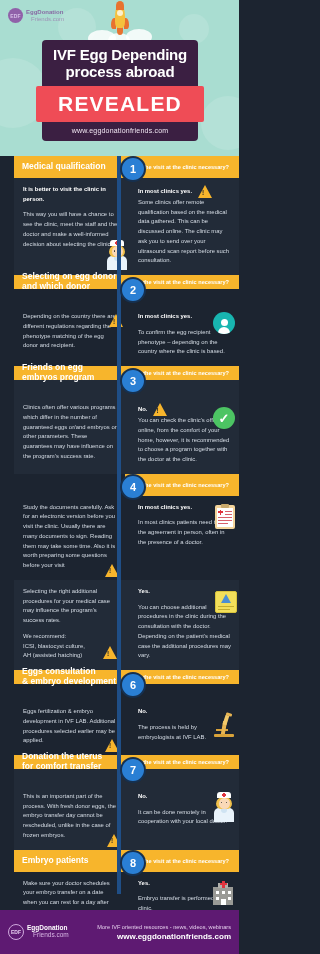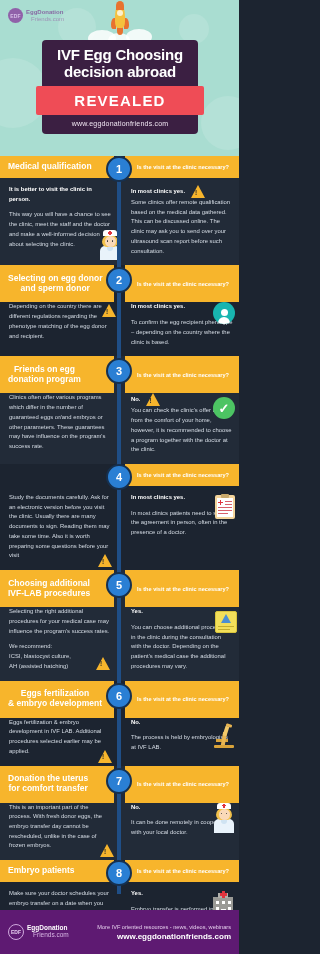--- a/index.html
+++ b/index.html
@@ -82,42 +82,42 @@
   }
   .hero-title {
     color: #fff; font-size: 15px; font-weight: bold;
     line-height: 1.1; letter-spacing: -.2px;
   }
   .hero-banner {
     margin: 6px -12px 5px; background: #ef4c56;
     padding: 6px 0; border-radius: 2px;
   }
   .hero-banner-text {
-    color: #fff; font-size: 15px; font-weight: bold; letter-spacing: 1.2px;
+    color: #fff; font-size: 21px; font-weight: bold; letter-spacing: 1.2px;
   }
   .hero-url { color: #f0e6f2; font-size: 7px; letter-spacing: .2px; }
 
   
   .spine {
     position: absolute; left: 119px; top: 156px; bottom: 60px;
     width: 4px; background: #1f4e86; margin-left: -2px; z-index: 1;
   }
 
   
-  .section { position: relative; background: #222b38; }
+  .section { position: relative; background: #222b38; margin-left: 14px; }
   .section.alt { background: #1c2430; }
 
   .bar-row { position: relative; height: 22px; }
   .bar-left, .bar-right {
     position: absolute; top: 0; height: 22px;
     background: #f7b52c; display: flex; align-items: center;
   }
   .bar-left { left: 0; width: 114px; padding: 0 6px 0 8px; }
   .bar-right { right: 0; width: 114px; padding: 0 6px 0 12px; }
-  .bar-left.tall, .bar-right.tall { height: 37px; text-align: center; }
+  .bar-left.tall, .bar-right.tall { height: 14px; }
   .bar-row.tall { height: 30px; }
   .bar-title {
     color: #fff; font-size: 8.5px; font-weight: bold; line-height: 1.15;
   }
   .bar-q { color: #fff; font-size: 5.6px; font-weight: bold; }
 
   .node {
     position: absolute; left: 119px; top: 0; width: 26px; height: 26px;
     margin-left: -13px; border-radius: 50%;
     background: #2a7fd4; border: 2px solid #16304f;
@@ -258,22 +258,22 @@
     <div class="rocket">
       <div class="rkt-flame"></div>
       <div class="rkt-finl"></div>
       <div class="rkt-finr"></div>
       <div class="rkt-body"></div>
       <div class="rkt-nose"></div>
       <div class="rkt-win"></div>
     </div>
 
     <div class="hero-card">
-      <div class="hero-title">IVF Egg Choosing</div>
-      <div class="hero-title">decision abroad</div>
+      <div class="hero-title">IVF Egg Depending</div>
+      <div class="hero-title">process abroad</div>
       <div class="hero-banner">
         <div class="hero-banner-text">REVEALED</div>
       </div>
       <div class="hero-url">www.eggdonationfriends.com</div>
     </div>
   </div>
 
   <div class="spine"></div>
 
   <div class="section">
@@ -313,21 +313,21 @@
         <div class="p">Some clinics offer remote qualification based on the medical data gathered. This can be discussed online. The clinic may ask you to send over your  ultrasound scan report before such consultation.</div>
       </div>
     </div>
   </div>
 
   <div class="section alt">
     <div class="bar-row tall">
       <div class="bar-left tall">
         <div class="bar-title">
           <span>Selecting on egg donor</span><br>
-          <span>and sperm donor</span>
+          <span>and which donor</span>
         </div>
       </div>
       <div class="node t2">2</div>
       <div class="bar-right tall">
         <div class="bar-q">Is the visit at the clinic necessary?</div>
       </div>
     </div>
     <div class="cols">
       <div class="col-l">
         <div class="p">Depending on the country there are different regulations regarding the phenotype matching of the egg donor and recipient.</div>
@@ -345,21 +345,21 @@
         </div>
       </div>
     </div>
   </div>
 
   <div class="section">
     <div class="bar-row tall">
       <div class="bar-left tall">
         <div class="bar-title">
           <span>Friends on egg</span><br>
-          <span>donation program</span>
+          <span>embryos program</span>
         </div>
       </div>
       <div class="node t2">3</div>
       <div class="bar-right tall">
         <div class="bar-q">Is the visit at the clinic necessary?</div>
       </div>
     </div>
     <div class="cols">
       <div class="col-l">
         <div class="p">Clinics often offer various programs which differ in the number of guaranteed eggs or/and embryos or other parameters. These guarantees may have influence on the program's success rate.</div>
@@ -406,32 +406,20 @@
             <div class="ln" style="top:9px;"></div>
           <div class="ln" style="top:12px;left:3px;width:14px;"></div>
           <div class="ln" style="top:15px;left:3px;width:14px;"></div>
           <div class="ln" style="top:18px;left:3px;width:10px;"></div>
         </div>
       </div>
     </div>
   </div>
 
   <div class="section">
-    <div class="bar-row tall">
-      <div class="bar-left tall">
-        <div class="bar-title">
-          <span>Choosing additional</span><br>
-          <span>IVF-LAB procedures</span>
-        </div>
-      </div>
-      <div class="node t2">5</div>
-      <div class="bar-right tall">
-        <div class="bar-q">Is the visit at the clinic necessary?</div>
-      </div>
-    </div>
     <div class="cols">
       <div class="col-l">
         <div class="p">Selecting the right additional procedures for your medical case may influence the program's success rates.</div>
         <div class="p" style="white-space:pre-line;">We recommend:
 ICSI, blastocyst culture,
 AH (assisted hatching)</div>
         <div class="warn warn-abs" style="right:8px;bottom:2px;">
           <div class="tri"></div>
             <div class="tri-in">!</div>
         </div>
@@ -446,21 +434,21 @@
           <div class="ln" style="top:22px;width:12px;"></div>
         </div>
       </div>
     </div>
   </div>
 
   <div class="section alt">
     <div class="bar-row tall">
       <div class="bar-left tall">
         <div class="bar-title">
-          <span>Eggs fertilization</span><br>
+          <span>Eggs consultation</span><br>
           <span>&amp; embryo development</span>
         </div>
       </div>
       <div class="node t2">6</div>
       <div class="bar-right tall">
         <div class="bar-q">Is the visit at the clinic necessary?</div>
       </div>
     </div>
     <div class="cols">
       <div class="col-l">

